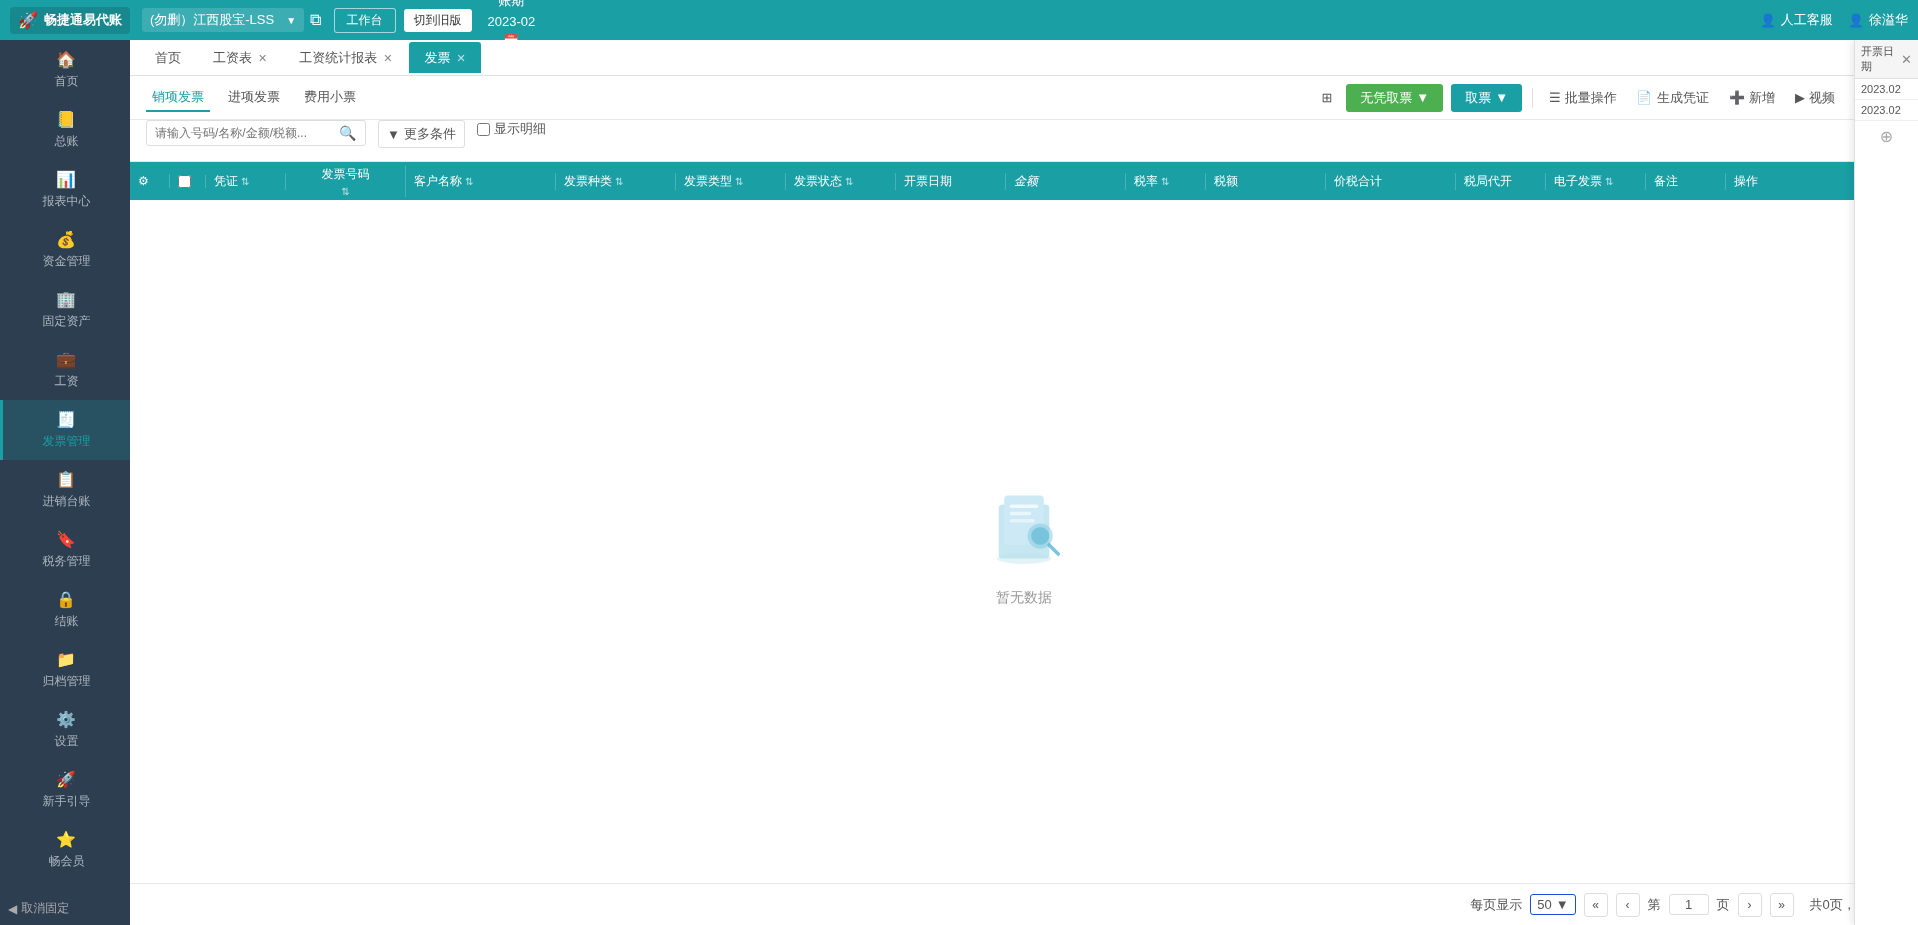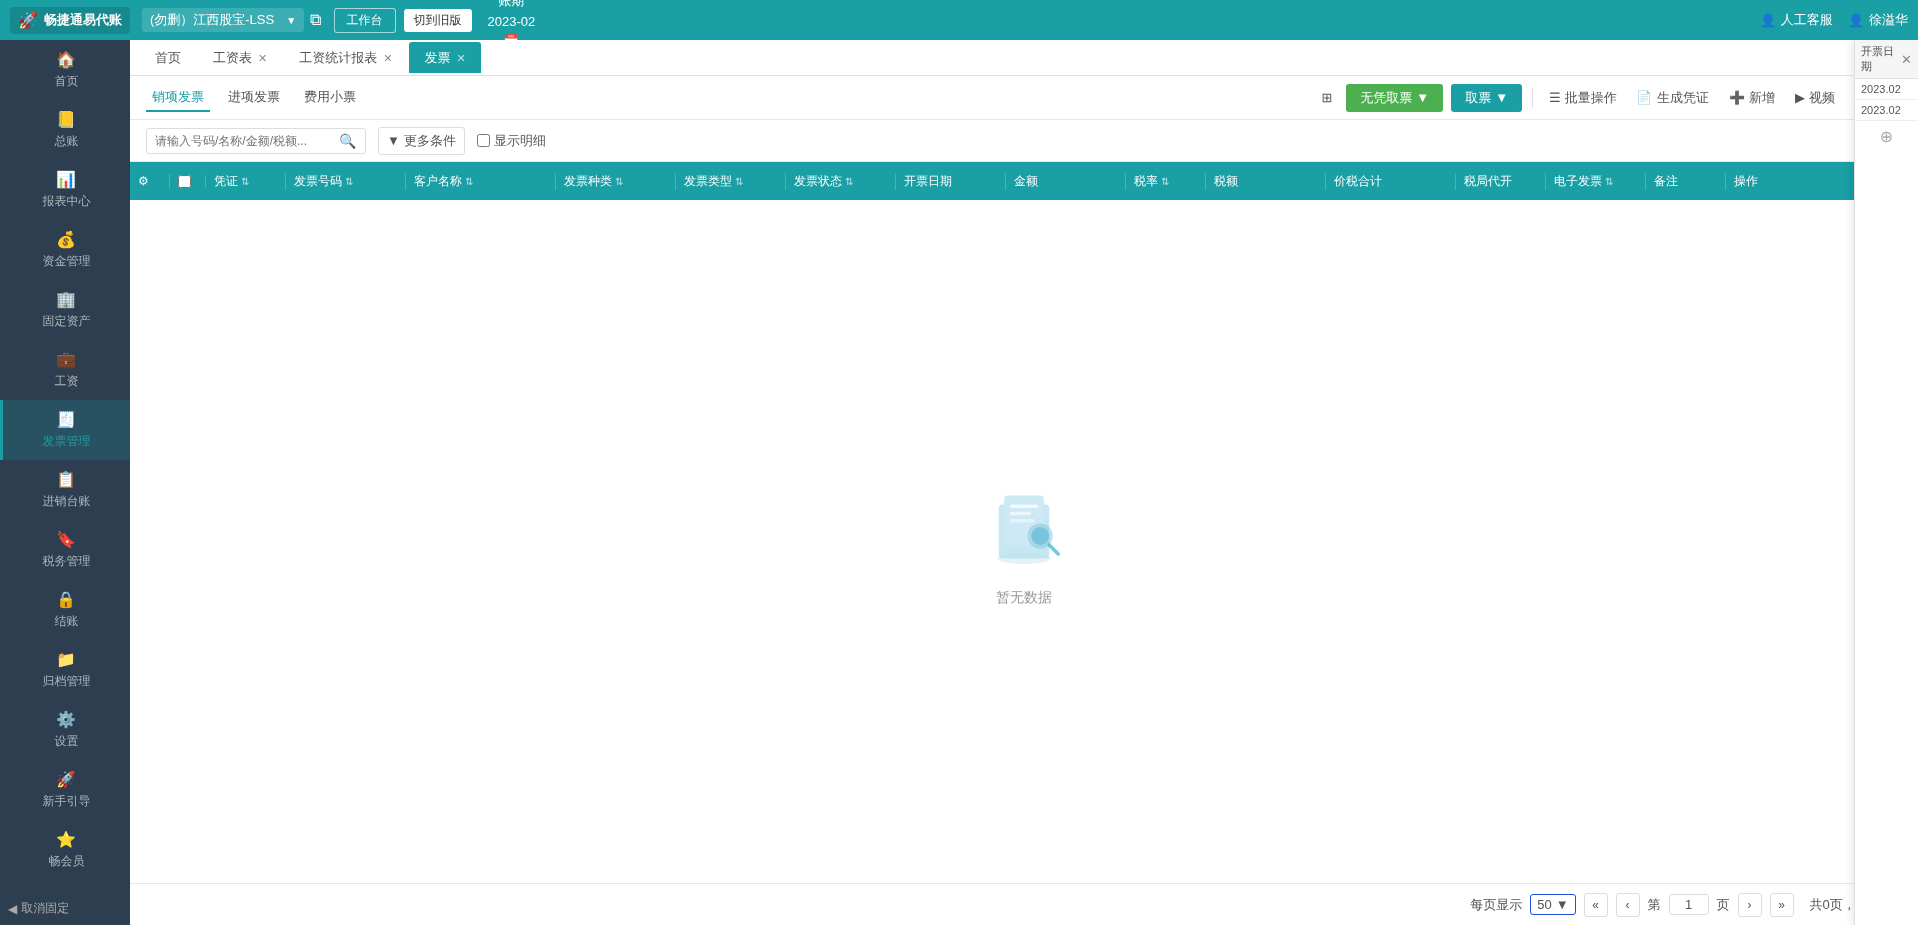--- a/index.html
+++ b/index.html
@@ -129,21 +129,21 @@
     .btn-text {
       background: none; border: none; color: #555;
       font-size: 13px; cursor: pointer; padding: 4px 6px;
       display: flex; align-items: center; gap: 4px;
     }
     .divider-v { width: 1px; height: 20px; background: #e0e0e0; margin: 0 2px; }
 
     
     .filter-bar {
       height: 42px; background: white;
-      display: flex; align-items: center;
+      display: flex; align-items: flex-start;
       padding: 0 16px; gap: 12px;
       border-bottom: 1px solid #e8e8e8;
       flex-shrink: 0;
     }
     .search-box {
       display: flex; align-items: center;
       border: 1px solid #ddd; border-radius: 3px;
       padding: 4px 8px; gap: 6px; background: white; width: 220px;
     }
     .search-input {
@@ -437,21 +437,21 @@
       <div class="th" style="width:40px;">
         <span>⚙</span>
       </div>
       <div class="th" style="width:36px;">
         <input type="checkbox" style="">
       </div>
       <div class="th" style="width:80px;">
         <span>凭证</span>
         <span class="sort-icon">⇅</span>
       </div>
-      <div class="th" style="width:120px;">
+      <div class="th" style="width:120px;flex-direction:column;">
         <span>发票号码</span>
         <span class="sort-icon">⇅</span>
       </div>
       <div class="th" style="width:150px;">
         <span>客户名称</span>
         <span class="sort-icon">⇅</span>
       </div>
       <div class="th" style="width:120px;">
         <span>发票种类</span>
         <span class="sort-icon">⇅</span>
@@ -460,21 +460,21 @@
         <span>发票类型</span>
         <span class="sort-icon">⇅</span>
       </div>
       <div class="th" style="width:110px;">
         <span>发票状态</span>
         <span class="sort-icon">⇅</span>
       </div>
       <div class="th" style="width:110px;">
         <span>开票日期</span>
       </div>
-      <div class="th" style="width:120px;">
+      <div class="th" style="width:120px;font-style:italic;">
         <span>金额</span>
       </div>
       <div class="th" style="width:80px;">
         <span>税率</span>
         <span class="sort-icon">⇅</span>
       </div>
       <div class="th" style="width:120px;">
         <span>税额</span>
       </div>
       <div class="th" style="width:130px;">

